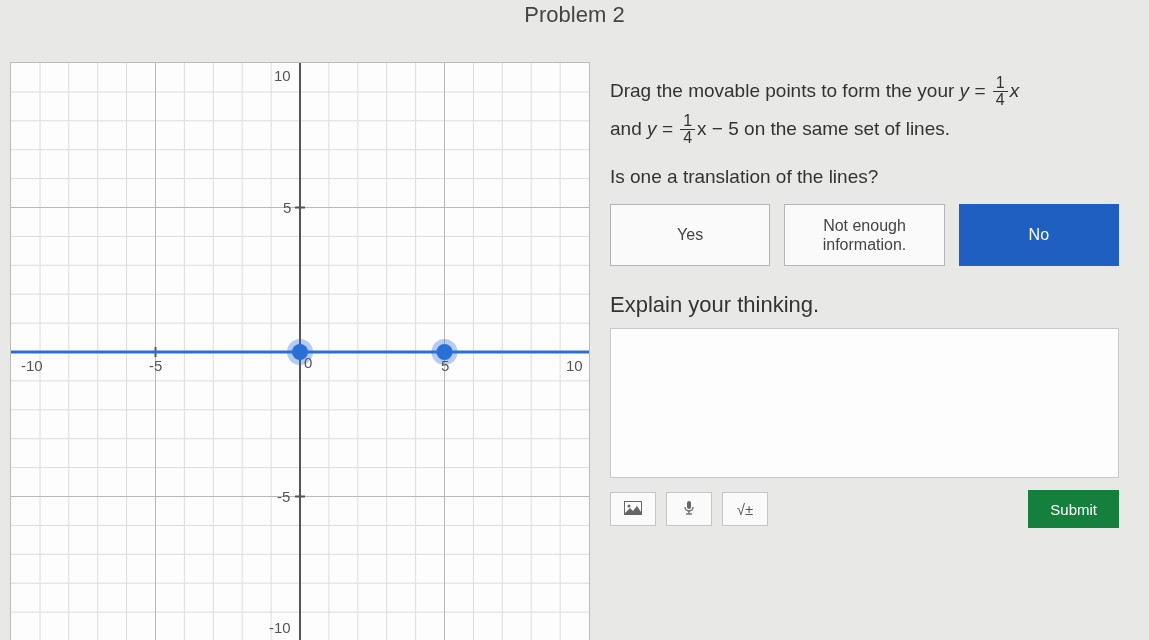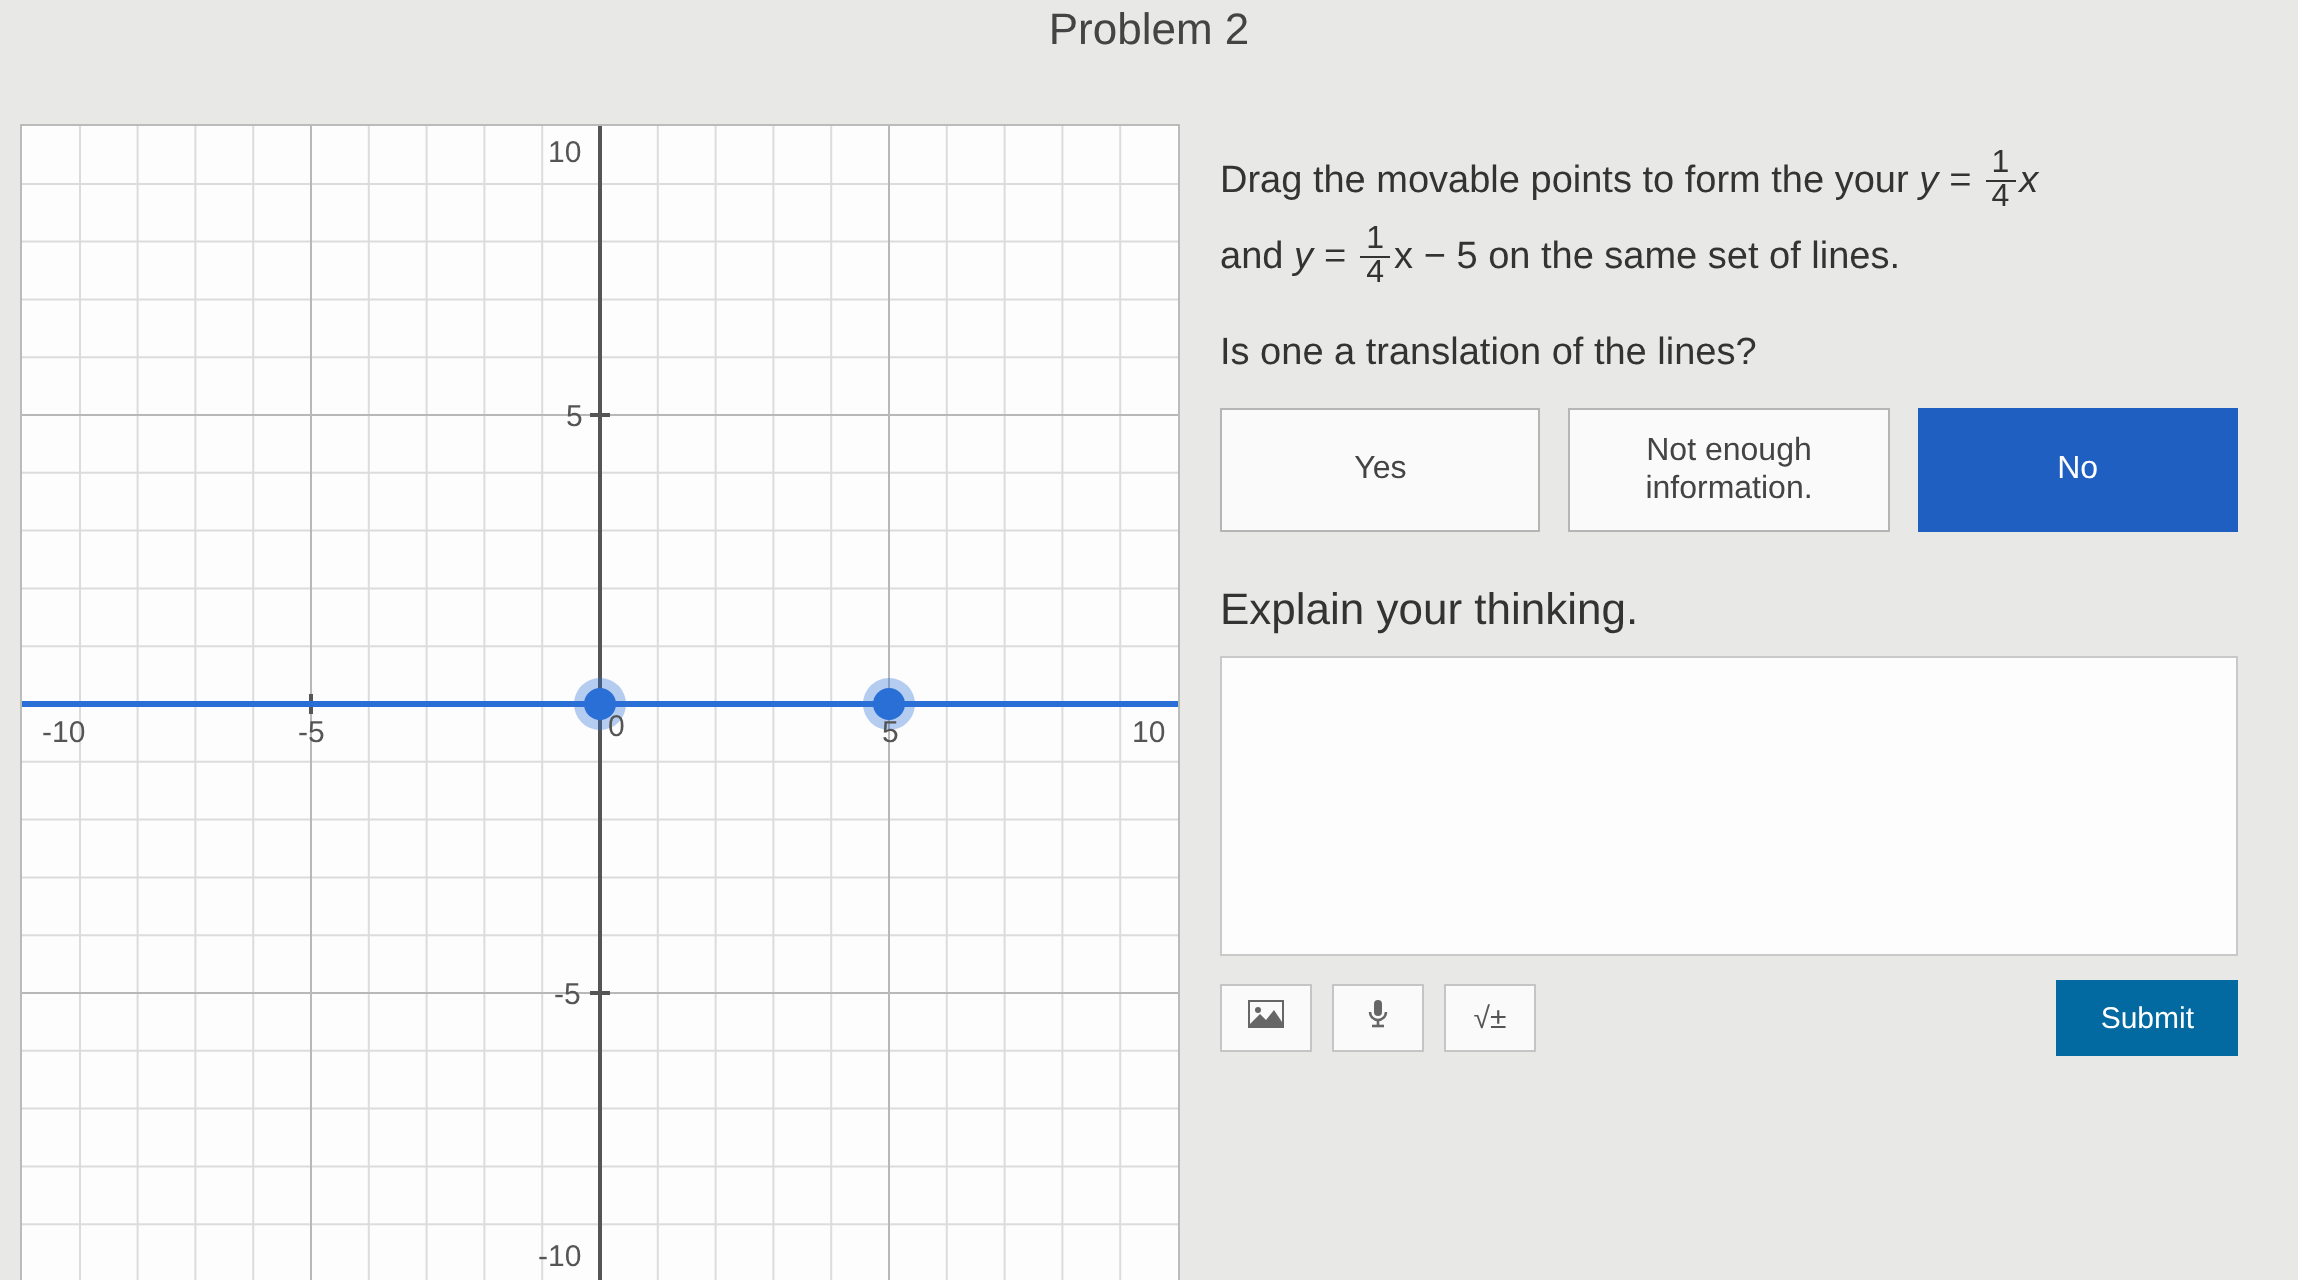--- a/index.html
+++ b/index.html
@@ -121,21 +121,21 @@
     align-items: center;
     justify-content: center;
     font-size: 15px;
     cursor: pointer;
     color: #555;
   }
   .spacer { flex: 1; }
   .submit {
     height: 38px;
     padding: 0 22px;
-    background: #0369a1;
+    background: #15803d;
     color: #fff;
     font-size: 15px;
     border: none;
     cursor: pointer;
   }
   .axis-label {
     font-family: Arial, sans-serif;
     font-size: 15px;
     fill: #555;
   }

